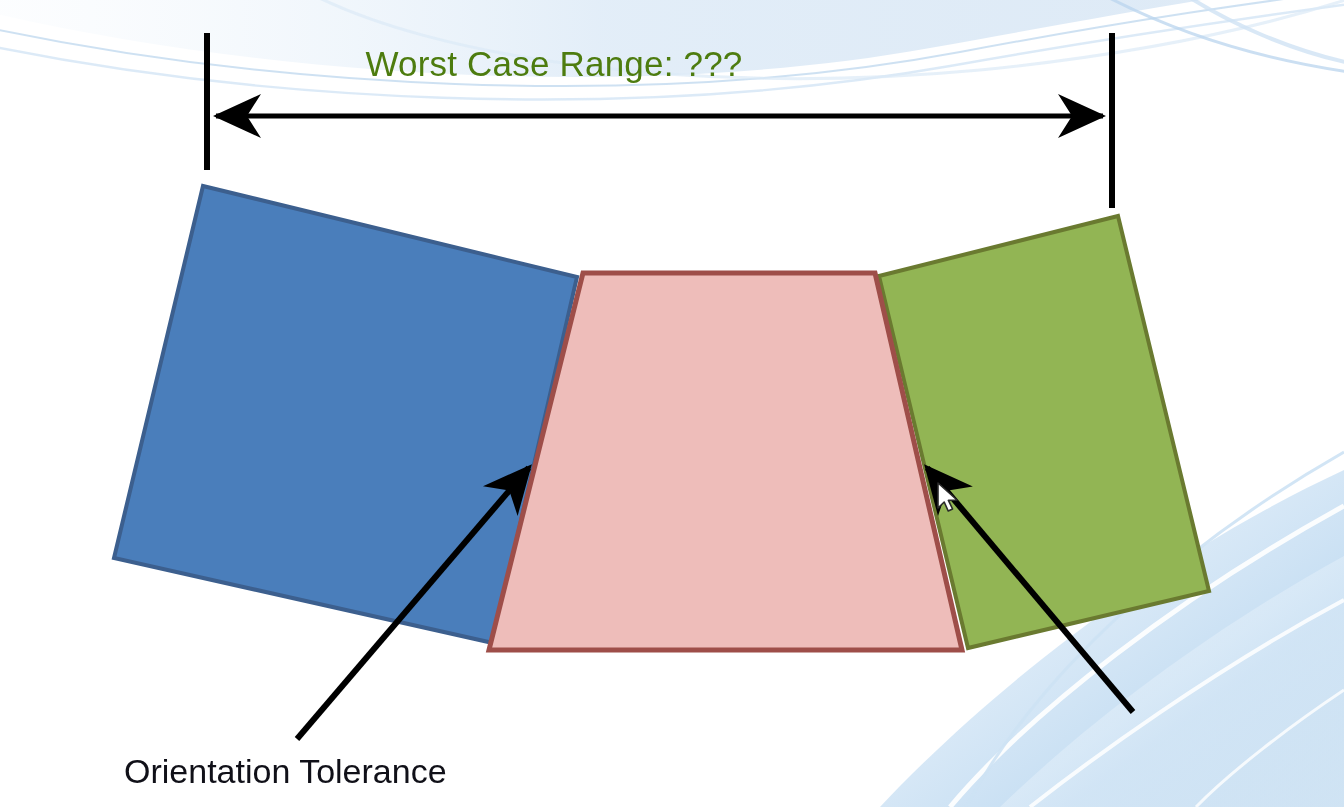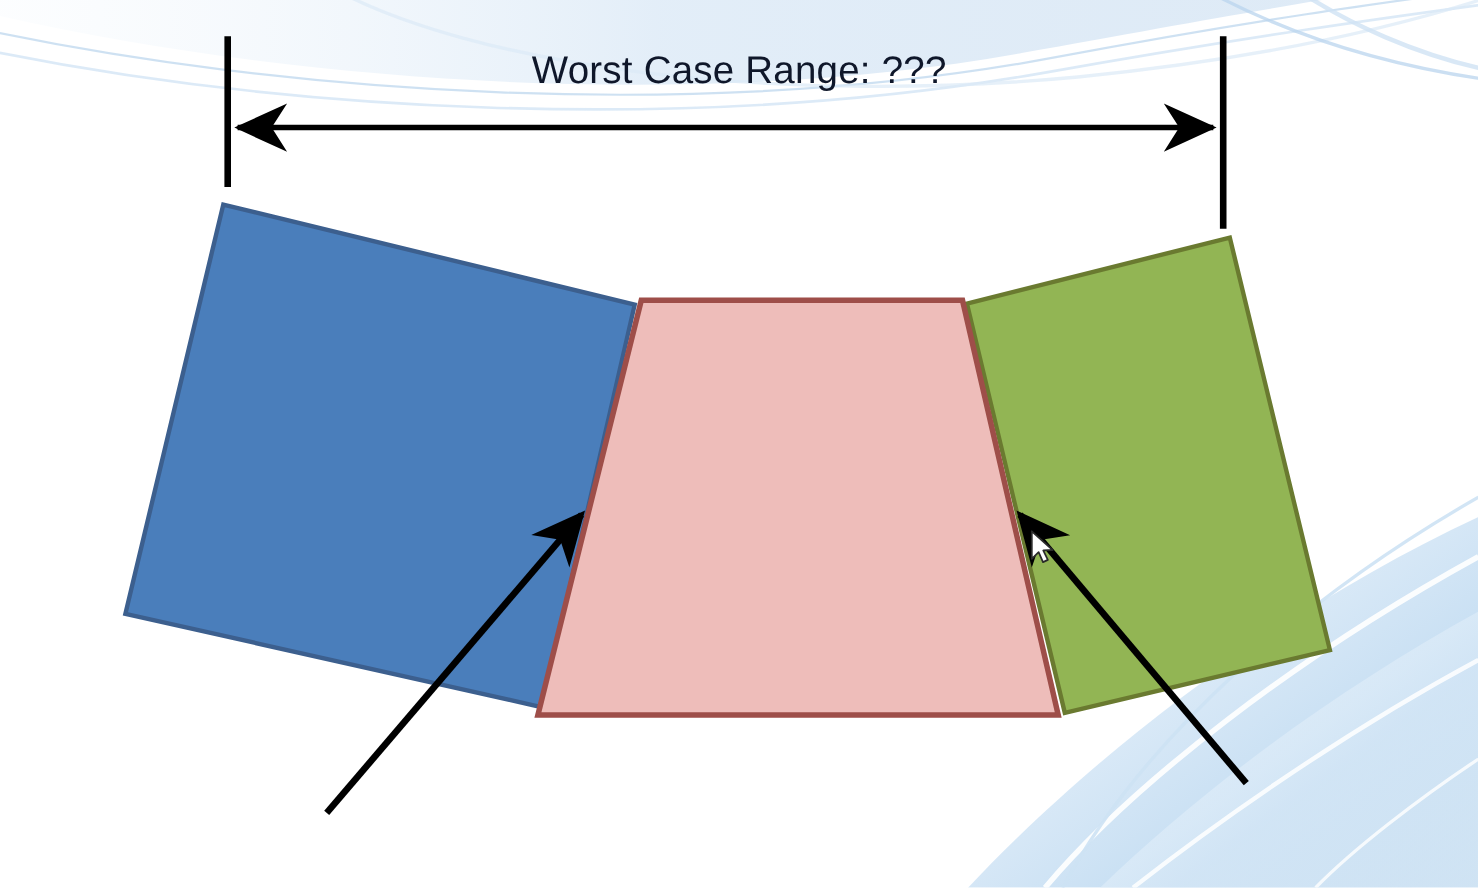--- a/index.html
+++ b/index.html
@@ -26,25 +26,25 @@
   }
   .lbl {
     position: absolute;
     color: #101018;
     white-space: nowrap;
     font-family: "Liberation Sans", sans-serif;
   }
   #range-label {
     left: 0;
     top: 44px;
-    width: 1344px;
+    width: 1108px;
     text-align: center;
     font-size: 35px;
     letter-spacing: 0.2px;
-    color: #0f172a;
+    color: #4d7c0f;
   }
   #orientation-label {
     left: 124px;
     top: 752px;
     font-size: 34px;
   }
   #form-label {
     left: 1004px;
     top: 728px;
     font-size: 34px;
@@ -116,15 +116,16 @@
 
     <line x1="1133" y1="712" x2="927.2221027443233" y2="467.82335636646974" stroke="#000000" stroke-width="6" marker-end="url(#annotArrow)"></line>
 
     <g transform="translate(938,483)">
       <path d="M0,0 L0,25 L6.2,19 L10.2,28 L14.6,26 L10.4,17.4 L19,17 Z" fill="#ffffff" stroke="#2a2a2a" stroke-width="1.6" stroke-linejoin="round"></path>
     </g>
   </svg>
 
   <div class="lbl" id="range-label">Worst Case Range: ???</div>
 
+  <div class="lbl" id="orientation-label" style="left: 124px; top: 752px;">Orientation Tolerance</div>
 
 
 </div>
 
 </body></html>

